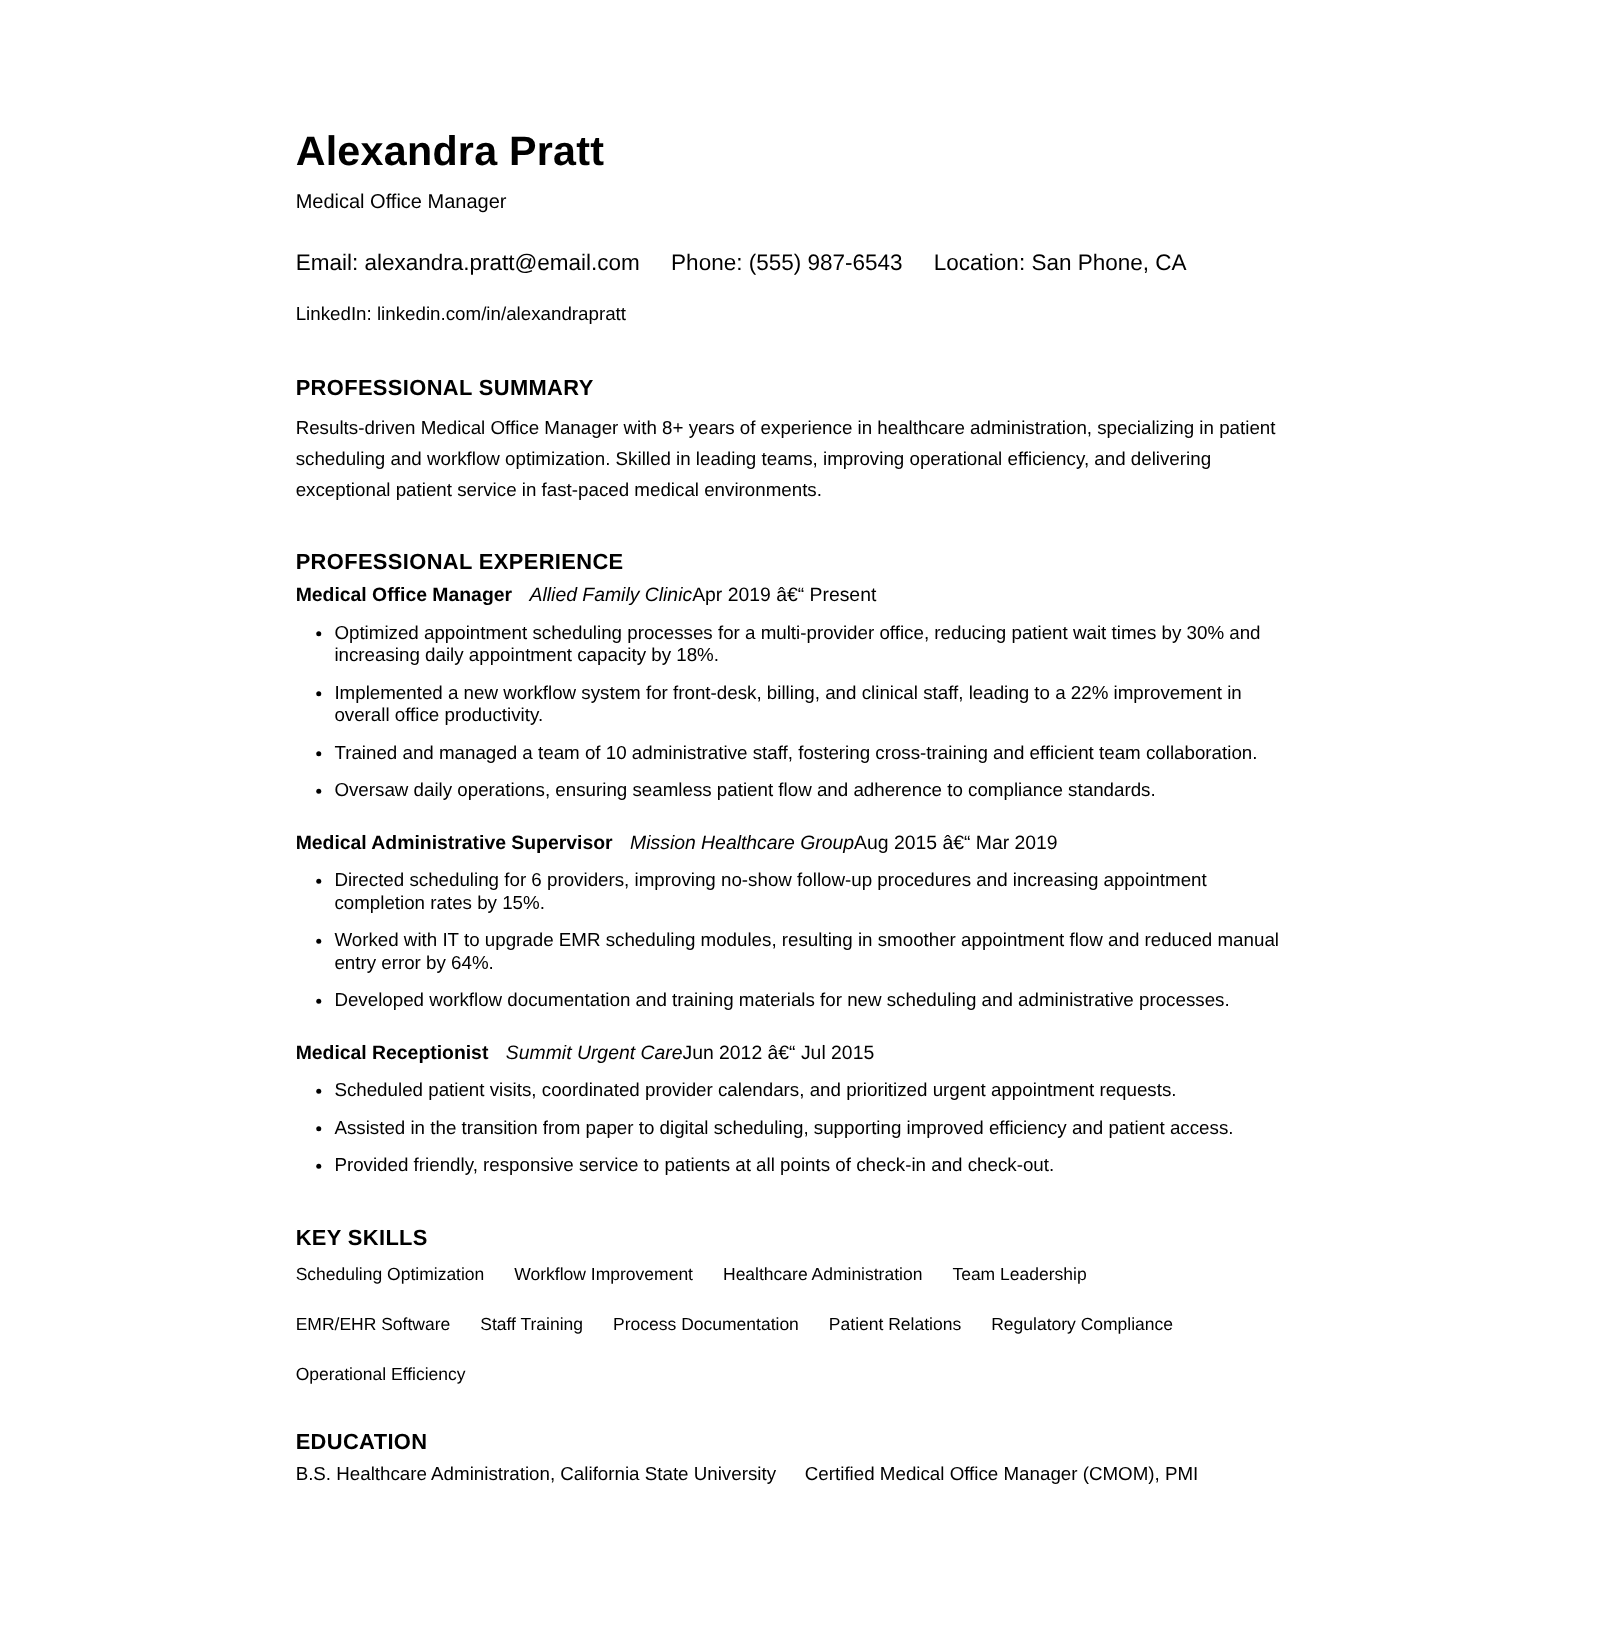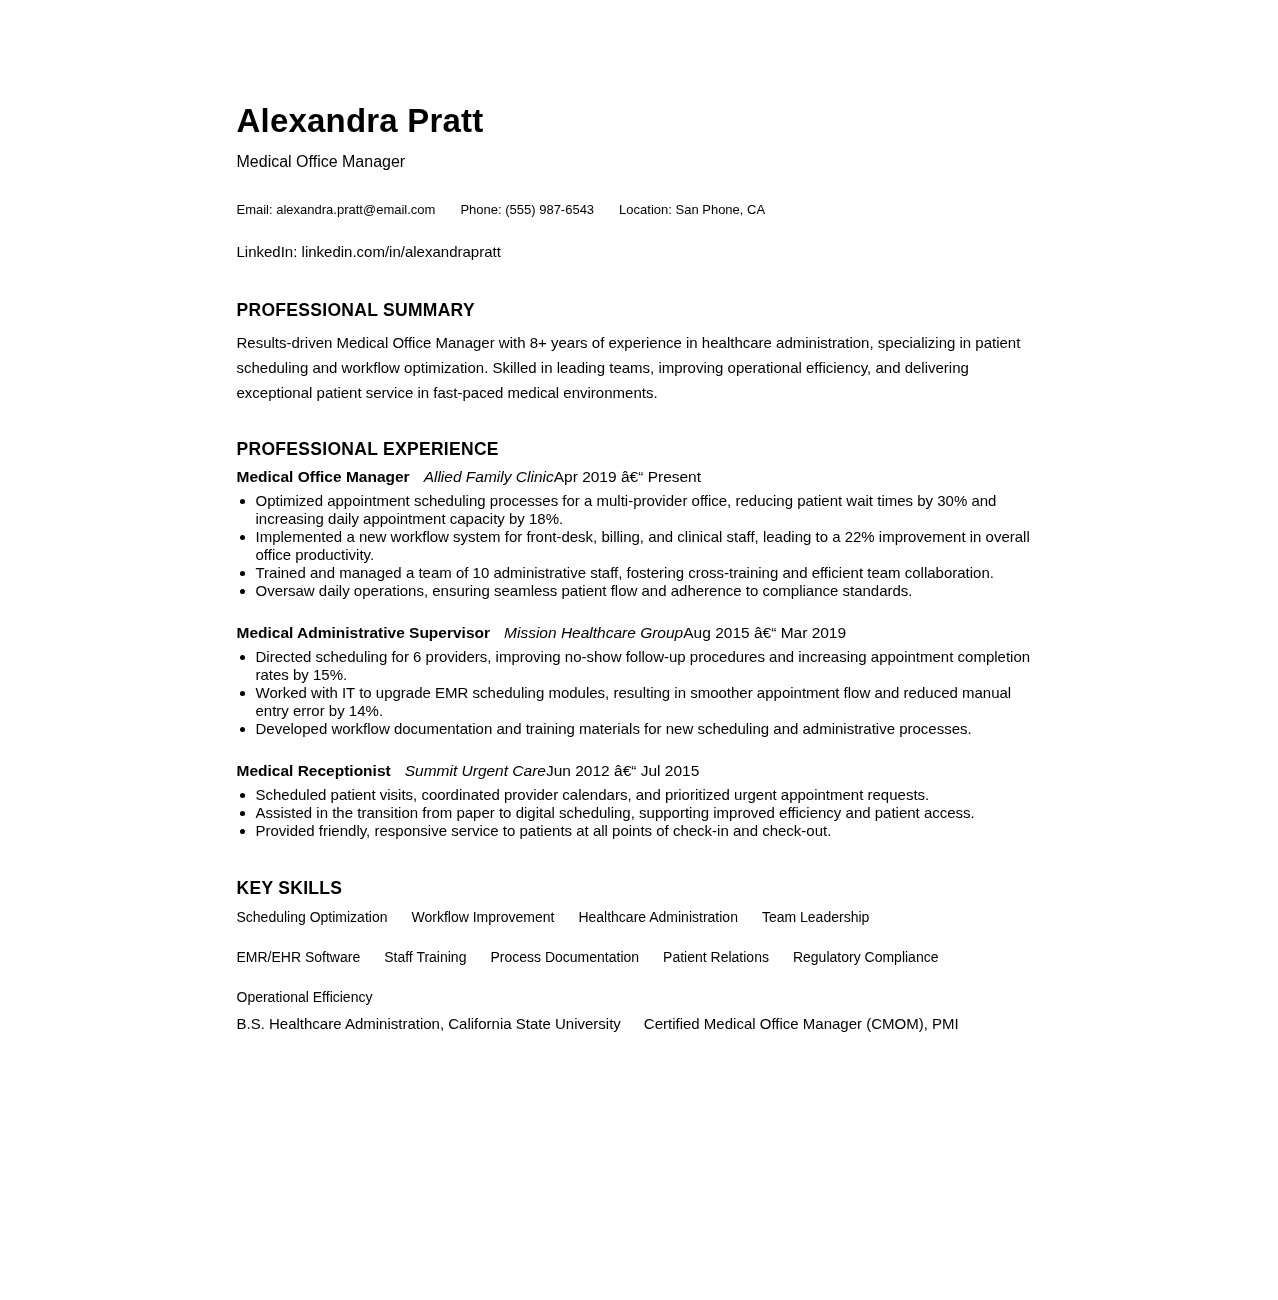--- a/index.html
+++ b/index.html
@@ -27,21 +27,21 @@
     font-weight: bold;
     letter-spacing: 0.2px;
   }
   .candidate-title {
     margin: 15px 0 0 0;
     font-size: 16px;
     line-height: 20px;
   }
   .contact-row {
     margin-top: 28px;
-    font-size: 13px;
+    font-size: 18px;
     line-height: 20px;
     display: flex;
     gap: 25px;
   }
   .linkedin-row {
     margin-top: 22px;
     font-size: 15px;
     line-height: 20px;
   }
   
@@ -74,21 +74,21 @@
   .job + .job .job-header { margin-top: 23px; }
   .job-name { font-weight: bold; }
   .job-company { font-style: italic; margin-left: 14px; }
   .job-dates { white-space: nowrap; }
   .job ul {
     margin: 6px 0 0 0;
     padding-left: 19px;
     font-size: 15px;
     line-height: 18px;
   }
-  .job li { margin: 0; padding-left: 0; }
+  .job li { margin: 12px; padding-left: 0; }
   
   .skills-row {
     font-size: 14px;
     line-height: 20px;
     display: flex;
     gap: 24px;
     margin-top: 20px;
   }
   .skills-row.first { margin-top: 9px; }
   
@@ -137,21 +137,21 @@
 
   <div class="job">
     <div class="job-header">
       <span>
         <span class="job-name">Medical Administrative Supervisor</span><span class="job-company">Mission Healthcare Group</span>
       </span>
       <span class="job-dates">Aug 2015 â€“ Mar 2019</span>
     </div>
     <ul>
       <li>Directed scheduling for 6 providers, improving no-show follow-up procedures and increasing appointment completion rates by 15%.</li>
-      <li>Worked with IT to upgrade EMR scheduling modules, resulting in smoother appointment flow and reduced manual entry error by 14%.</li>
+      <li>Worked with IT to upgrade EMR scheduling modules, resulting in smoother appointment flow and reduced manual entry error by 64%.</li>
       <li>Developed workflow documentation and training materials for new scheduling and administrative processes.</li>
     </ul>
   </div>
 
   <div class="job">
     <div class="job-header">
       <span>
         <span class="job-name">Medical Receptionist</span><span class="job-company">Summit Urgent Care</span>
       </span>
       <span class="job-dates">Jun 2012 â€“ Jul 2015</span>
@@ -174,18 +174,19 @@
     <span>EMR/EHR Software</span>
     <span>Staff Training</span>
     <span>Process Documentation</span>
     <span>Patient Relations</span>
     <span>Regulatory Compliance</span>
   </div>
   <div class="skills-row">
     <span>Operational Efficiency</span>
   </div>
 
+  <h2 class="education-h">EDUCATION</h2>
   <div class="edu-row">
     <span>B.S. Healthcare Administration, California State University</span>
     <span>Certified Medical Office Manager (CMOM), PMI</span>
   </div>
 
 </div>
 
 </body></html>

